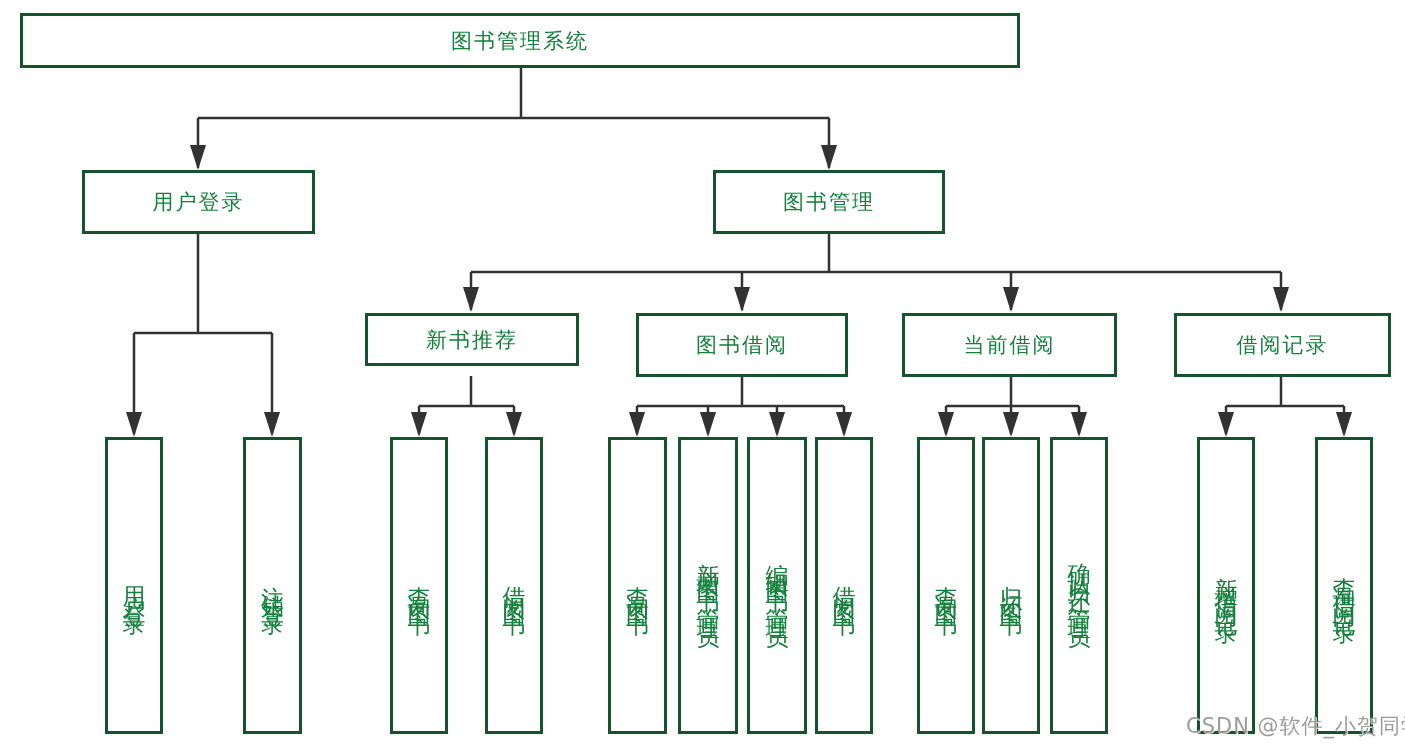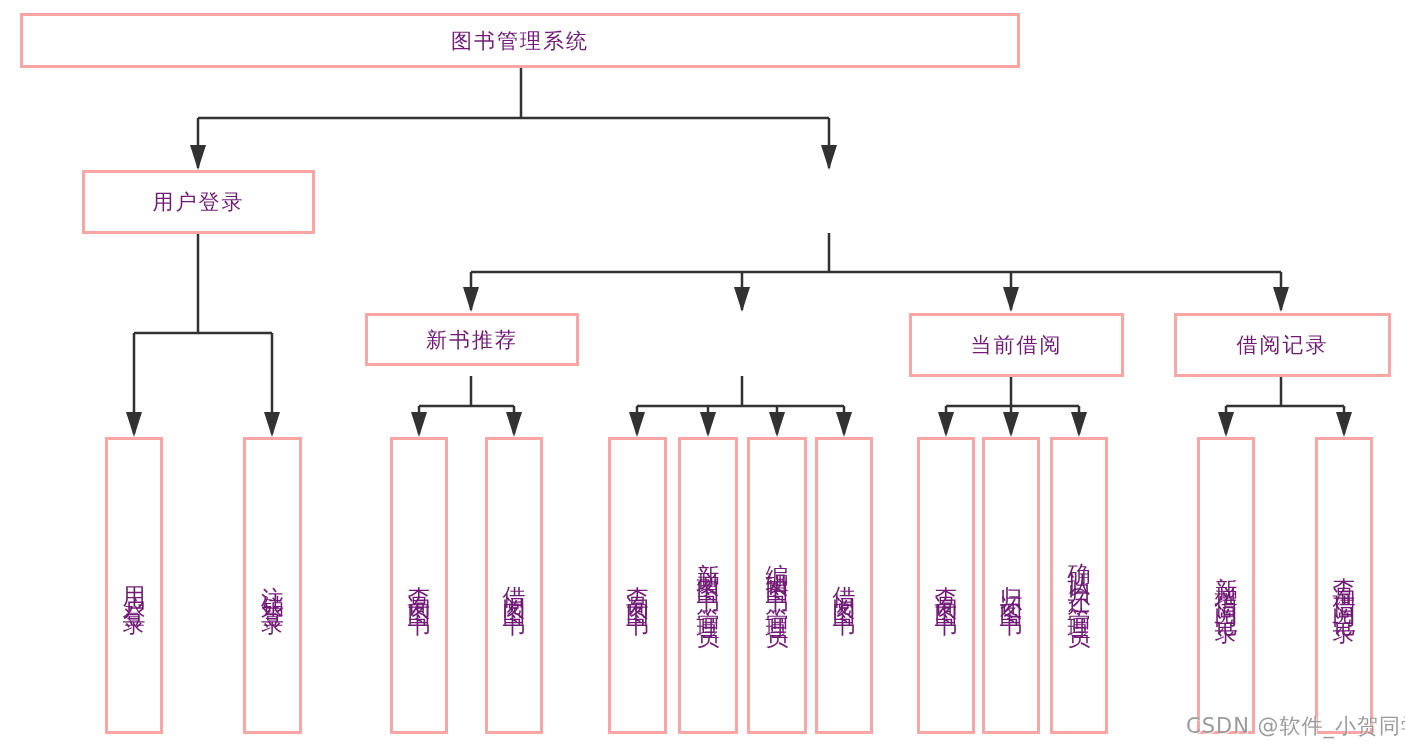--- a/index.html
+++ b/index.html
@@ -3,21 +3,21 @@
 <meta charset="utf-8">
 <style>
   html,body{margin:0;padding:0;background:#ffffff;}
   .canvas{
     position:relative;width:1405px;height:747px;background:#ffffff;
     font-family:"DejaVu Sans",sans-serif;overflow:hidden;
   }
   svg.connectors{position:absolute;left:0;top:0;}
   .box{
     position:absolute;box-sizing:border-box;
-    border:3px solid #fca5a5;background:#ffffff;color:#701a75;
+    border:3px solid #14532d;background:#ffffff;color:#15803d;
     display:flex;align-items:center;justify-content:center;
   }
   .hbox{font-size:21px;letter-spacing:2px;white-space:nowrap;}
   .vbox{
     writing-mode:vertical-lr;text-orientation:mixed;
     font-size:23px;letter-spacing:9px;line-height:1;white-space:nowrap;
   }
   .watermark{
     position:absolute;left:1186px;top:712px;z-index:5;
     font-size:21px;letter-spacing:1px;white-space:nowrap;
@@ -60,23 +60,25 @@
       <polygon points="1003,412 1019,412 1011,437"></polygon>
       <polygon points="1071,412 1087,412 1079,437"></polygon>
       <polygon points="1218,412 1234,412 1226,437"></polygon>
       <polygon points="1336,412 1352,412 1344,437"></polygon>
     </g>
   </svg>
 
   <div class="box hbox" style="left:20px;top:13px;width:1000px;height:55px;">图书管理系统</div>
 
   <div class="box hbox" style="left:82px;top:170px;width:233px;height:64px;">用户登录</div>
+  <div class="box hbox" style="left:713px;top:170px;width:232px;height:64px;">图书管理</div>
 
   <div class="box hbox" style="left:365px;top:313px;width:214px;height:53px;">新书推荐</div>
-  <div class="box hbox" style="left:902px;top:313px;width:215px;height:64px;margin-left:7px;">当前借阅</div>
+  <div class="box hbox" style="left:636px;top:313px;width:212px;height:64px;">图书借阅</div>
+  <div class="box hbox" style="left:902px;top:313px;width:215px;height:64px;">当前借阅</div>
   <div class="box hbox" style="left:1174px;top:313px;width:217px;height:64px;">借阅记录</div>
 
   <div class="box vbox" style="left:105px;top:437px;width:58px;height:297px;">用户登录</div>
   <div class="box vbox" style="left:243px;top:437px;width:59px;height:297px;">注销登录</div>
 
   <div class="box vbox" style="left:390px;top:437px;width:58px;height:297px;">查询图书</div>
   <div class="box vbox" style="left:485px;top:437px;width:58px;height:297px;">借阅图书</div>
 
   <div class="box vbox" style="left:608px;top:437px;width:59px;height:297px;">查询图书</div>
   <div class="box vbox" style="left:678px;top:437px;width:60px;height:297px;">新增图书（管理员）</div>

